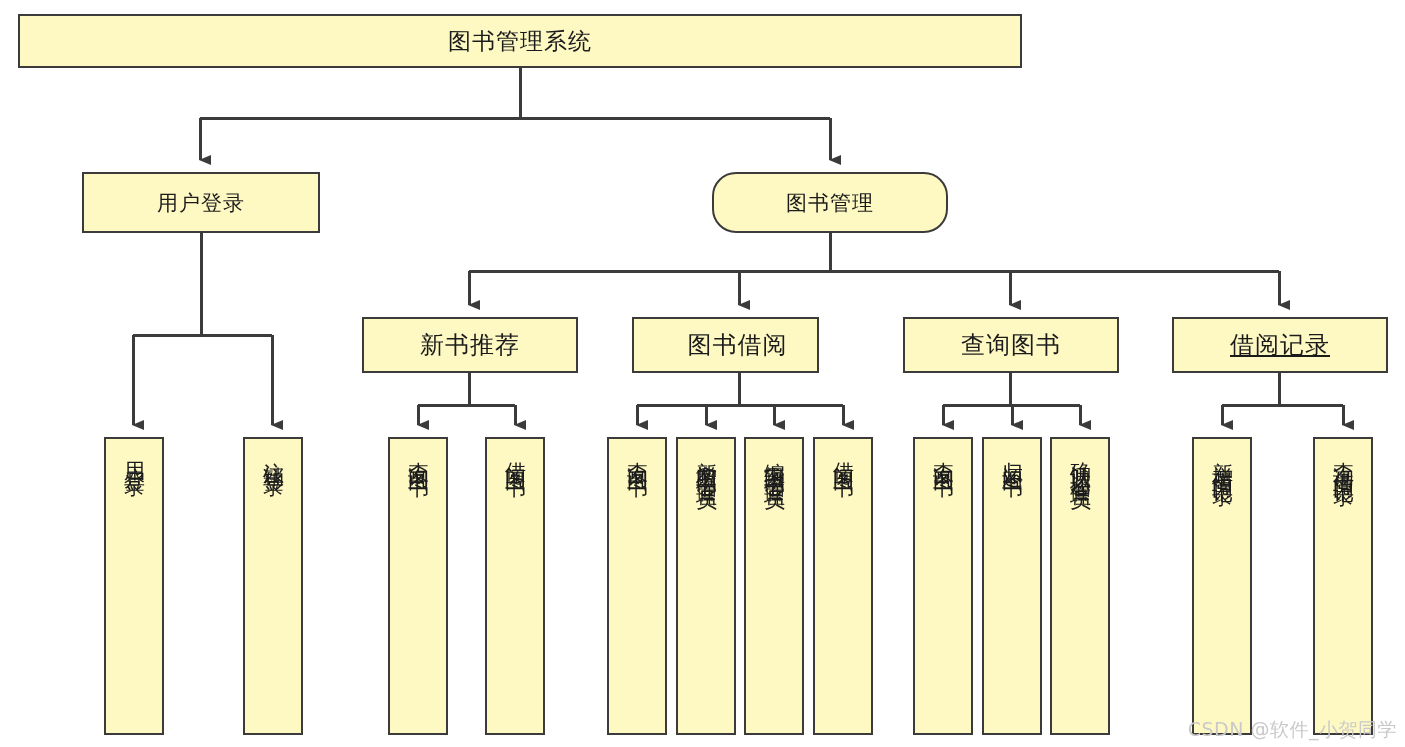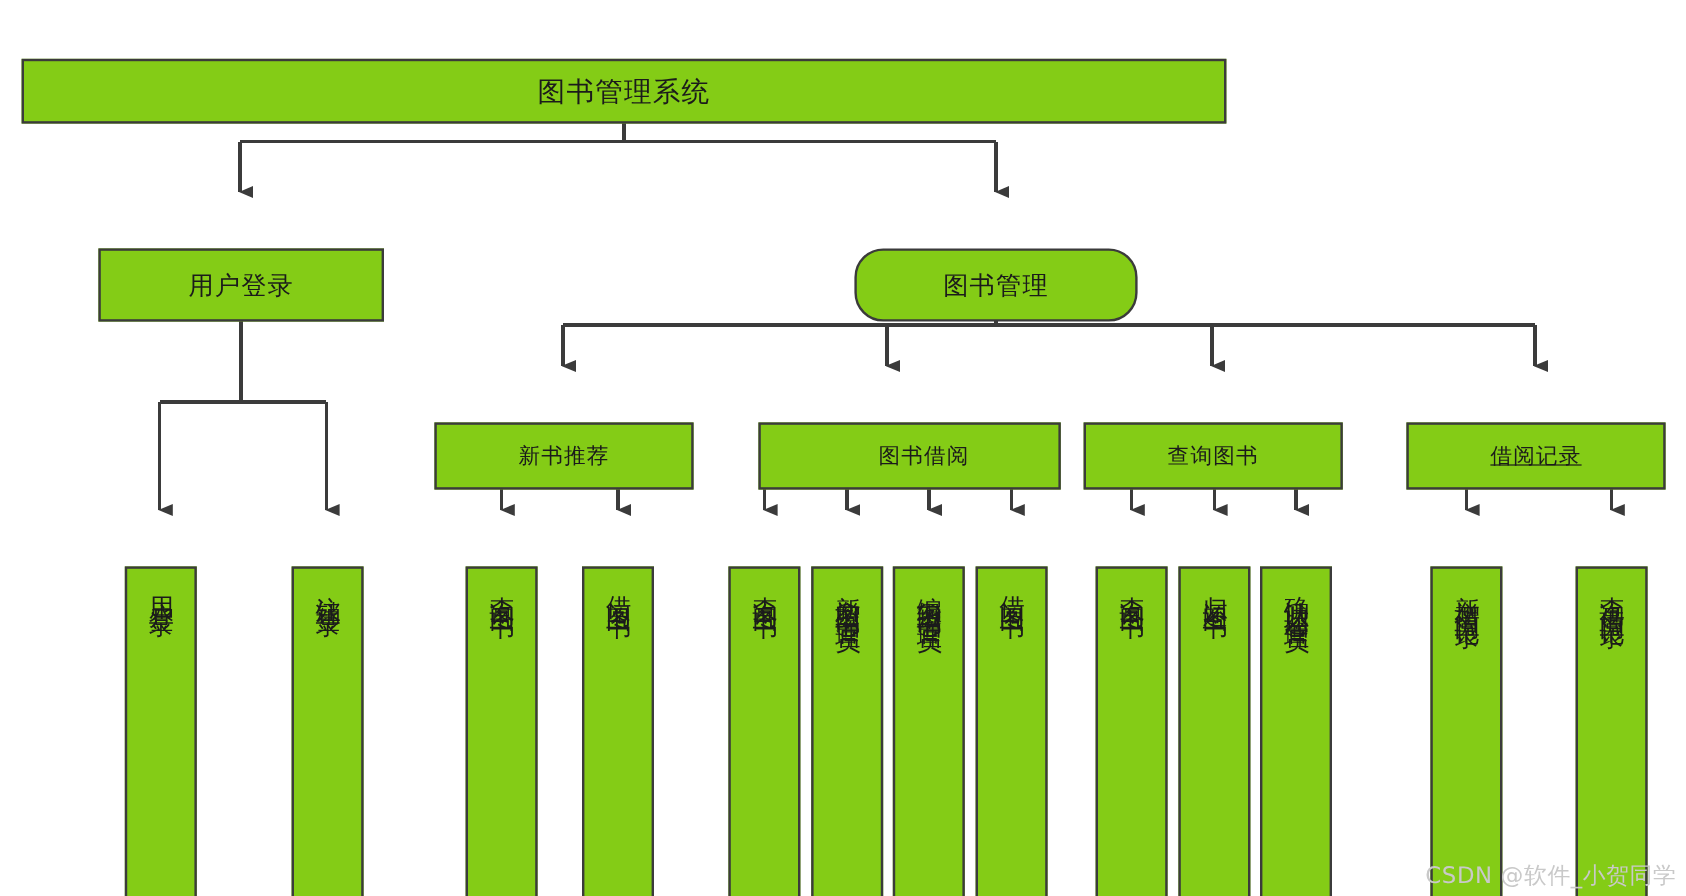--- a/index.html
+++ b/index.html
@@ -22,38 +22,37 @@
     position: absolute;
     left: 0;
     top: 0;
     width: 1405px;
     height: 747px;
   }
   .node {
     position: absolute;
     box-sizing: border-box;
     border: 2px solid #3b3b3b;
-    background: #84cc16;
+    background: #fef9c3;
     display: flex;
     align-items: center;
     justify-content: center;
     color: #1b1b1b;
     z-index: 2;
-    margin-top: 35px;
   }
   .node.level0 {
     font-size: 23px;
     letter-spacing: 1px;
   }
   .node.level1 {
     font-size: 21px;
     letter-spacing: 1px;
   }
   .node.level2 {
-    font-size: 18px;
+    font-size: 24px;
     letter-spacing: 1px;
   }
   .node.leaf {
     font-size: 21px;
     align-items: flex-start;
     justify-content: center;
     padding-top: 6px;
   }
   .node.leaf .vtext {
     writing-mode: vertical-rl;
@@ -133,21 +132,21 @@
   <div class="node level1" style="left: 82px; top: 172px; width: 238px; height: 61px;">
     <span>用户登录</span>
   </div>
   <div class="node level1" style="left: 712px; top: 172px; width: 236px; height: 61px; border-radius: 24px;">
     <span>图书管理</span>
   </div>
 
   <div class="node level2" style="left: 362px; top: 317px; width: 216px; height: 56px;">
     <span>新书推荐</span>
   </div>
-  <div class="node level2" style="left: 632px; top: 317px; width: 252px; height: 56px; padding-left: 24px;">
+  <div class="node level2" style="left: 632px; top: 317px; width: 187px; height: 56px; padding-left: 24px;">
     <span>图书借阅</span>
   </div>
   <div class="node level2" style="left: 903px; top: 317px; width: 216px; height: 56px;">
     <span>查询图书</span>
   </div>
   <div class="node level2" style="left: 1172px; top: 317px; width: 216px; height: 56px; text-decoration: underline;">
     <span>借阅记录</span>
   </div>
 
   <div class="node leaf" style="left: 104px; top: 437px; width: 60px; height: 298px;">

